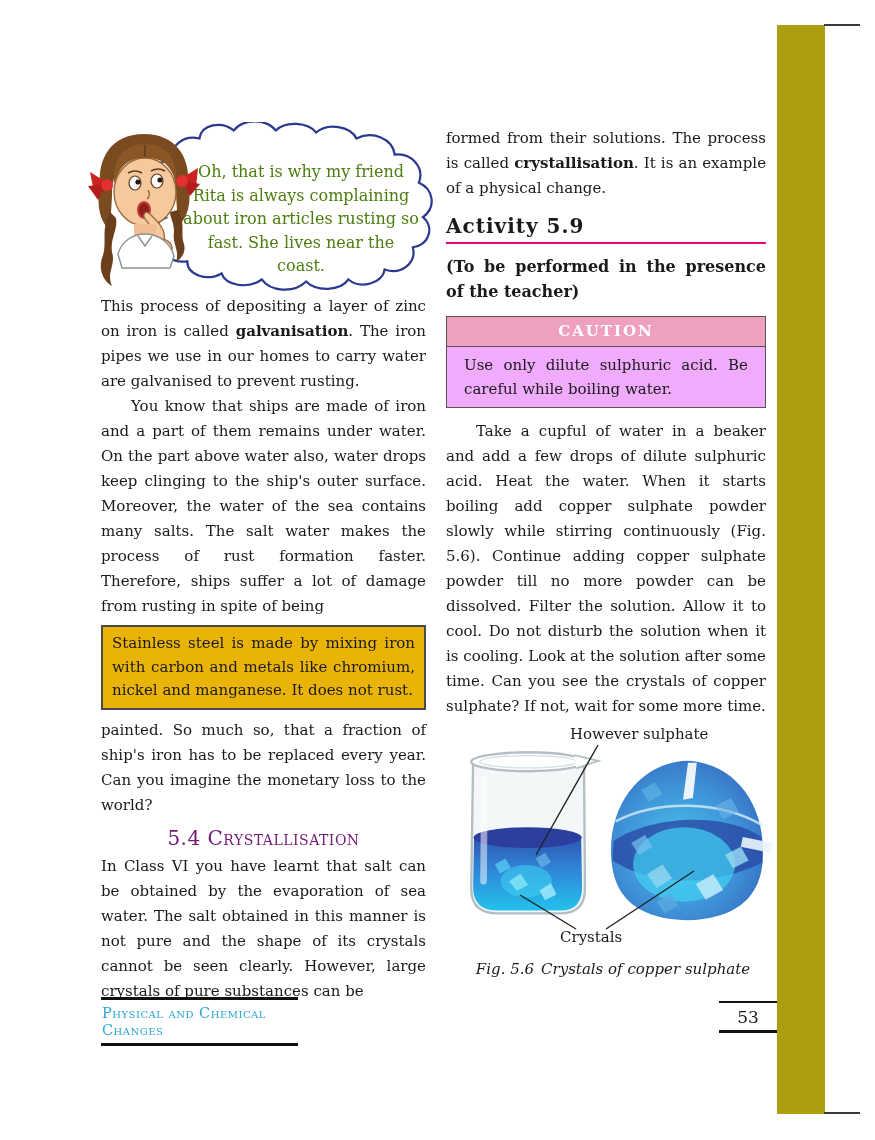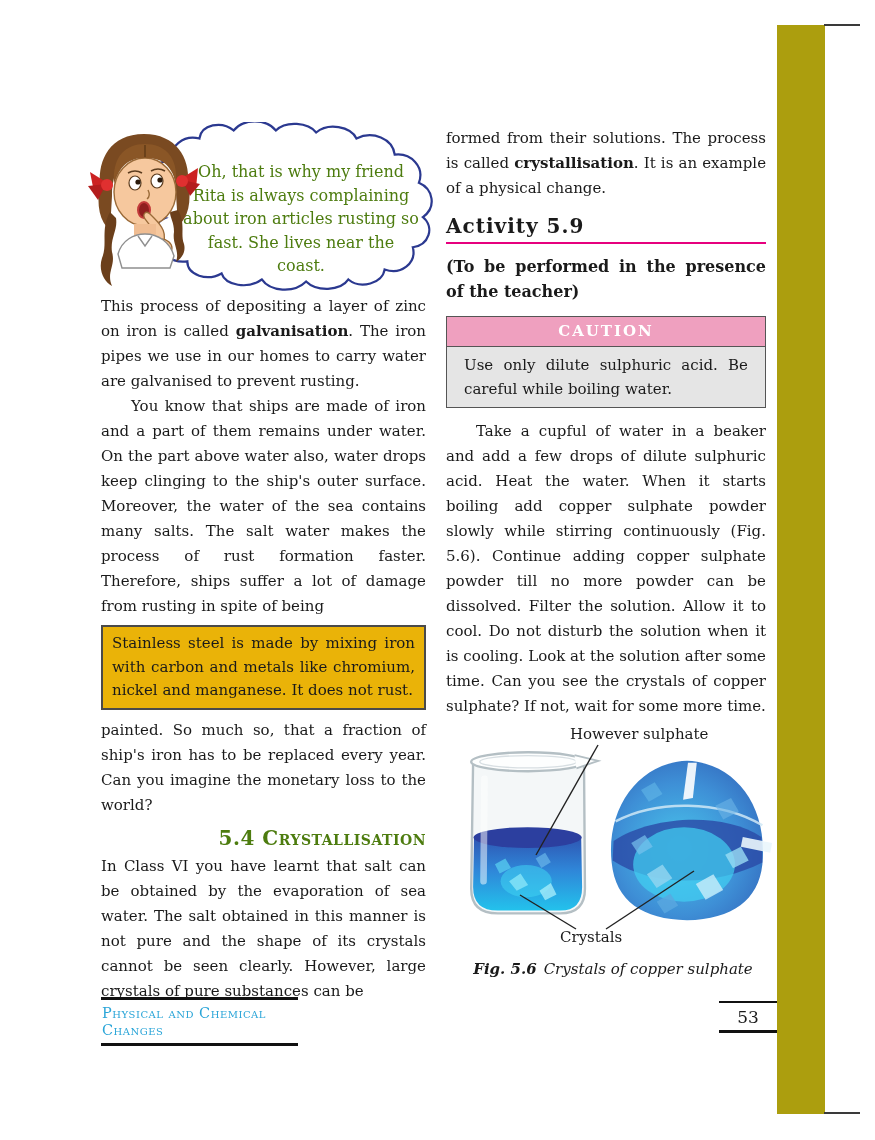--- a/index.html
+++ b/index.html
@@ -29,50 +29,50 @@
   }
   .girl-svg{position:absolute;left:0;top:6px;width:126px;height:170px;}
 
   
   .info-box{
     margin:6px 0 8px 0;background:#eab308;border:2px solid #4a4a4a;
     padding:5px 9px;font-size:15px;line-height:23.5px;text-align:justify;
   }
 
   .section-heading{
-    margin:8px 0 4px 0;color:#4d7c0f;font-weight:bold;font-size:20px;
-    font-variant:small-caps;letter-spacing:.5px;text-align:right;line-height:24px;
+    margin:8px 0 4px 0;color:#701a75;font-weight:normal;font-size:20px;
+    font-variant:small-caps;letter-spacing:.5px;text-align:center;line-height:24px;
   }
 
   .activity-heading{
     margin:12px 0 0 0;font-weight:bold;font-size:20px;letter-spacing:1px;
     text-align:left;line-height:26px;
   }
   .activity-rule{height:2px;background:#e6007e;margin:3px 0 10px 0;}
   .activity-note{font-weight:bold;font-size:16px;line-height:25px;text-align:justify;margin:0;}
 
-  .caution-box{margin:12px 0 0 0;border:1.5px solid #555;background:#e5e5e5;}
+  .caution-box{margin:12px 0 0 0;border:1.5px solid #555;background:#f0abfc;}
   .caution-title{
     background:#efa0bf;color:#ffffff;font-weight:bold;text-align:center;
     font-size:15px;letter-spacing:2px;padding:2px 0;border-bottom:1.5px solid #555;
   }
   .caution-body{padding:6px 17px;font-size:15px;line-height:24px;text-align:justify;}
 
   .para-after-caution{margin-top:11px !important;}
 
   
   .figure{position:relative;width:332px;height:262px;margin:6px 0 0 2px;text-align:left;}
   .fig-label{position:absolute;font-size:15px;line-height:18px;white-space:nowrap;}
   .fig-label-top{left:122px;top:0;}
   .fig-label-bottom{left:112px;top:203px;}
   .beaker-svg{position:absolute;left:0px;top:14px;width:163px;height:182px;}
   .crystals-svg{position:absolute;left:148px;top:22px;width:182px;height:184px;}
   .fig-lines{position:absolute;left:0;top:0;width:332px;height:262px;pointer-events:none;}
   .fig-caption{position:absolute;left:0;top:232px;width:330px;text-align:center;font-size:15px;font-style:italic;}
-  .fig-caption .fbold{font-weight:bold;margin-right:7px;}
+  .fig-caption .fbold{font-weight:normal;margin-right:7px;}
 
   
   .footer-left{position:absolute;left:101px;top:997px;width:197px;}
   .footer-left .bar{height:3px;background:#111;}
   .footer-chapter{
     color:#2aa5d8;font-variant:small-caps;font-size:14.5px;letter-spacing:.5px;
     padding:5px 0 4px 1px;line-height:17px;
   }
   .footer-right{position:absolute;left:719px;top:1001px;width:58px;}
   .footer-right .bar-thin{height:2px;background:#111;}

